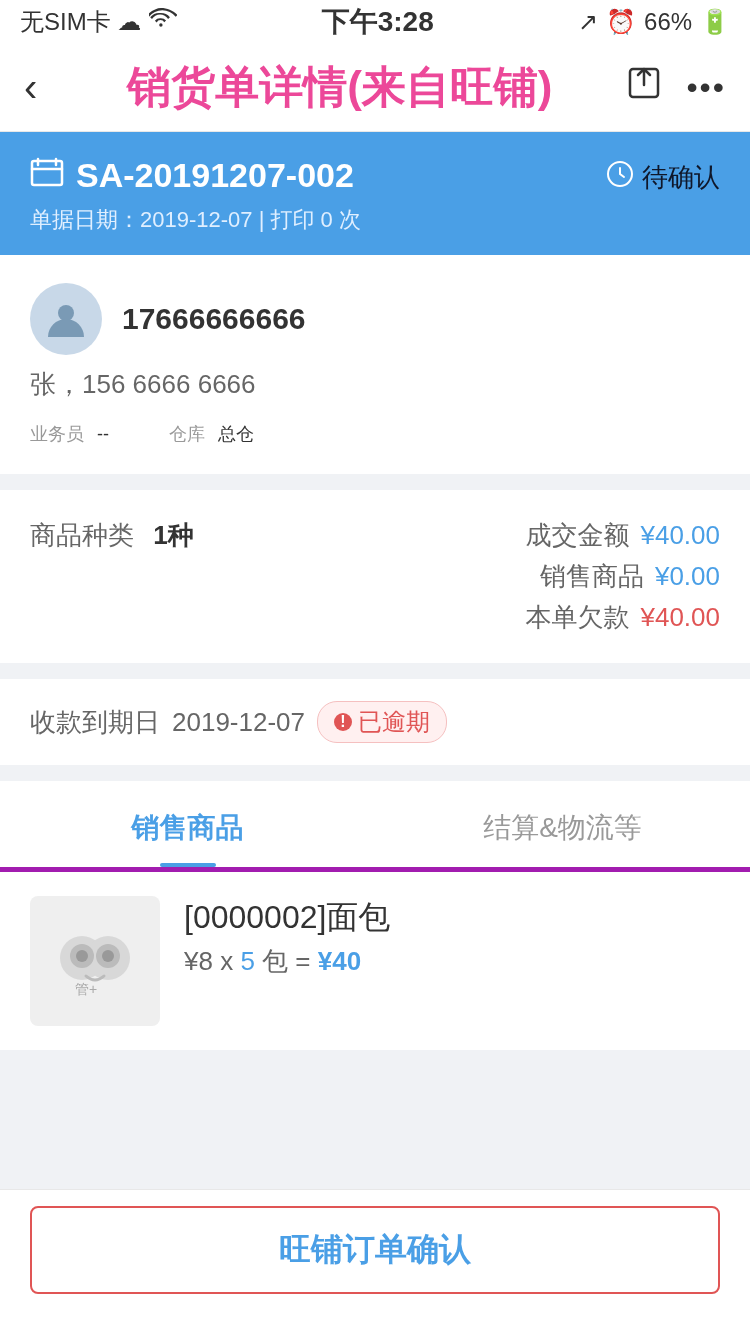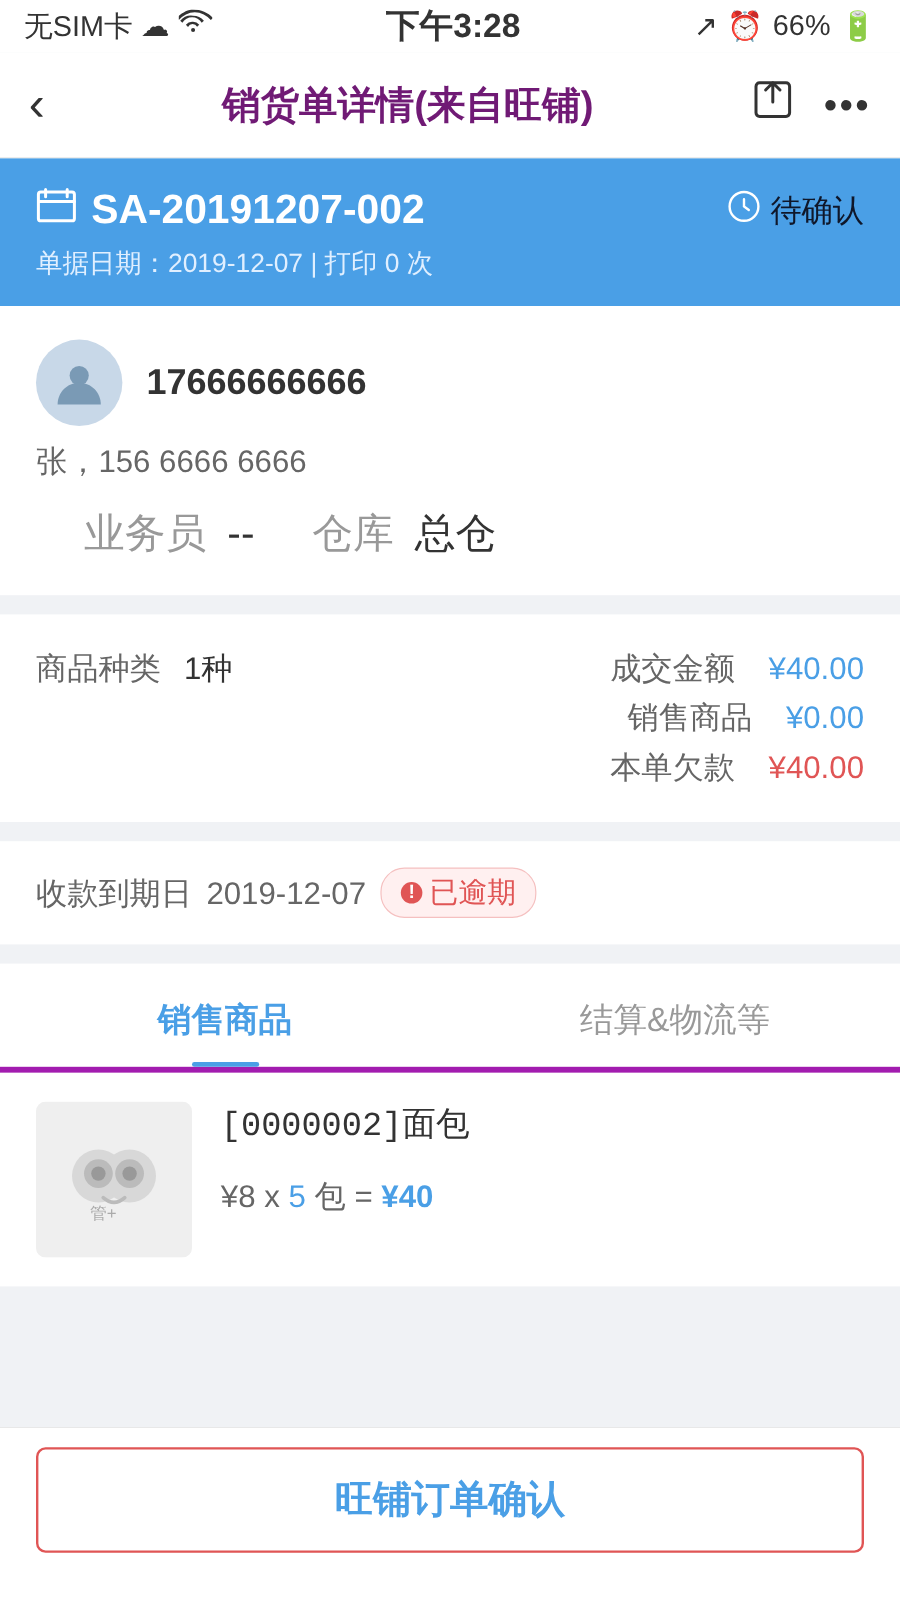--- a/index.html
+++ b/index.html
@@ -39,44 +39,44 @@
     }
     .nav-back {
       font-size: 40px;
       color: #333;
       margin-right: 16px;
       cursor: pointer;
     }
     .nav-title {
       flex: 1;
       text-align: center;
-      font-size: 32px;
+      font-size: 44px;
       font-weight: 600;
-      color: #701a75;
+      color: #ec4899;
     }
     .nav-actions {
       display: flex;
       align-items: center;
       gap: 24px;
     }
     .nav-icon {
       font-size: 36px;
       color: #333;
     }
 
     
     .order-header {
       background: #4a9fe6;
       padding: 24px 30px 20px;
       margin-bottom: 0;
     }
     .order-id-row {
       display: flex;
       justify-content: space-between;
-      align-items: center;
+      align-items: flex-end;
       margin-bottom: 10px;
     }
     .order-id {
       font-size: 34px;
       font-weight: 700;
       color: #fff;
       display: flex;
       align-items: center;
       gap: 12px;
     }
@@ -121,24 +121,23 @@
       font-weight: 600;
       color: #333;
     }
     .customer-sub {
       font-size: 26px;
       color: #666;
       margin-bottom: 20px;
     }
     .customer-meta {
       display: flex;
-      gap: 48px;
-      font-size: 34px;
+      gap: 60px;
+      font-size: 18px;
       color: #666;
-      margin-left: 40px;
     }
     .customer-meta-item span.label { color: #999; }
     .customer-meta-item span.value { color: #333; margin-left: 8px; }
 
     
     .summary-card {
       background: #fff;
       padding: 28px 30px;
       margin-bottom: 16px;
       display: flex;
@@ -157,21 +156,21 @@
     .summary-right {
       display: flex;
       flex-direction: column;
       align-items: flex-end;
       gap: 6px;
     }
     .summary-row {
       display: flex;
       justify-content: flex-end;
       align-items: center;
-      gap: 28px;
+      gap: 11px;
       font-size: 26px;
     }
     .summary-row .label { color: #666; }
     .summary-row .amount { color: #4a9fe6; font-weight: 500; }
     .summary-row .amount.red { color: #e05555; }
 
     
     .due-date-card {
       background: #fff;
       padding: 22px 30px;
@@ -269,25 +268,24 @@
       align-items: center;
       justify-content: center;
       color: #aaa;
       font-size: 48px;
       background: #efefef;
     }
     .product-info {
       flex: 1;
     }
     .product-name {
-      font-size: 28px;
+      font-size: 32px;
       color: #333;
-      margin-bottom: 24px;
+      margin-bottom: 4px;
       font-weight: 500;
-      font-family: Liberation Mono, monospace;
     }
     .product-price-row {
       font-size: 26px;
       color: #666;
     }
     .product-price-row .qty { color: #4a9fe6; }
     .product-price-row .total { color: #4a9fe6; font-weight: 600; }
 
     
     .empty-area {
@@ -399,21 +397,21 @@
       <span class="label">仓库</span>
       <span class="value">总仓</span>
     </div>
   </div>
 </div>
 
 <div class="summary-card">
   <div class="summary-left">
     <div class="summary-item">
       <span>商品种类</span>
-      <span style="margin-left:12px; color:#333;">1种</span>
+      <span style="margin-left:12px; color:#333;font-weight:bold;">1种</span>
     </div>
   </div>
   <div class="summary-right">
     <div class="summary-row">
       <span class="label">成交金额</span>
       <span class="amount">¥40.00</span>
     </div>
     <div class="summary-row">
       <span class="label">销售商品</span>
       <span class="amount">¥0.00</span>

